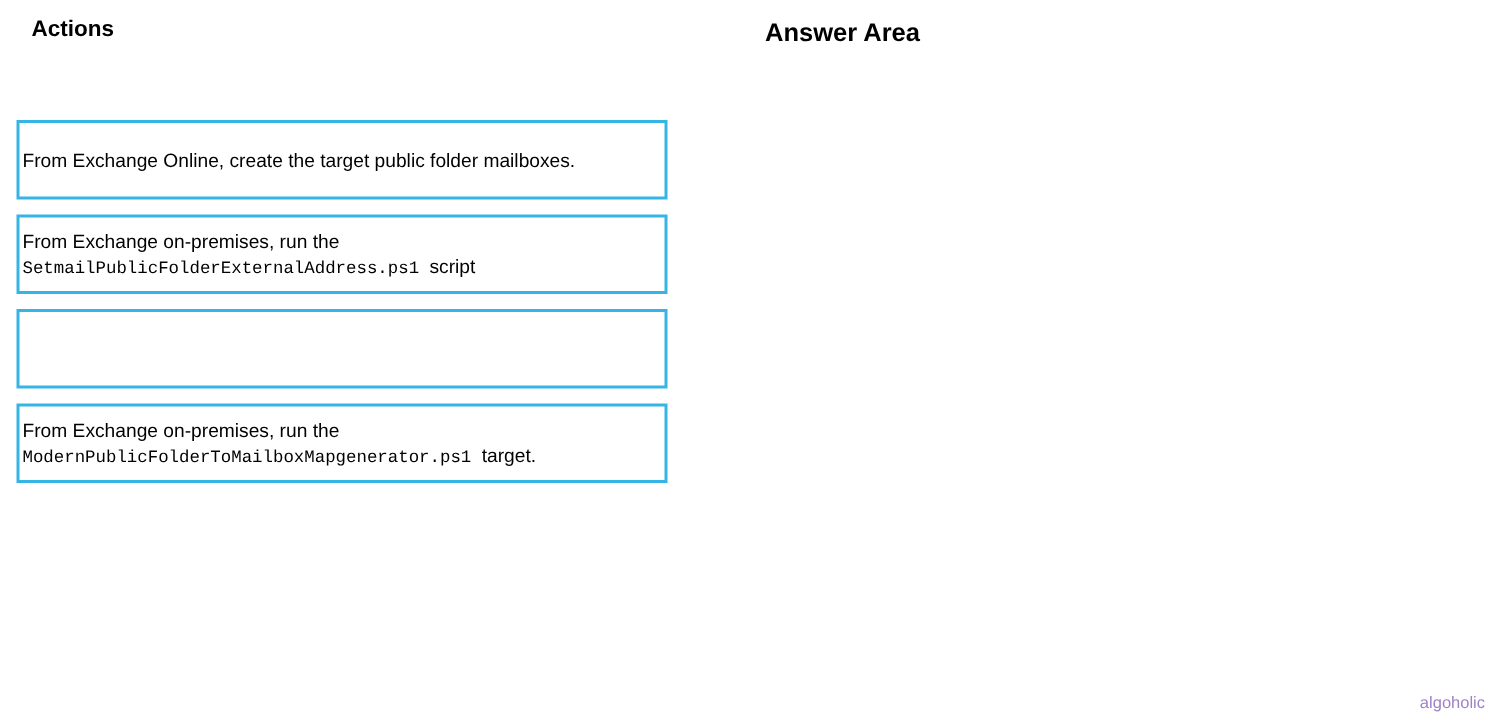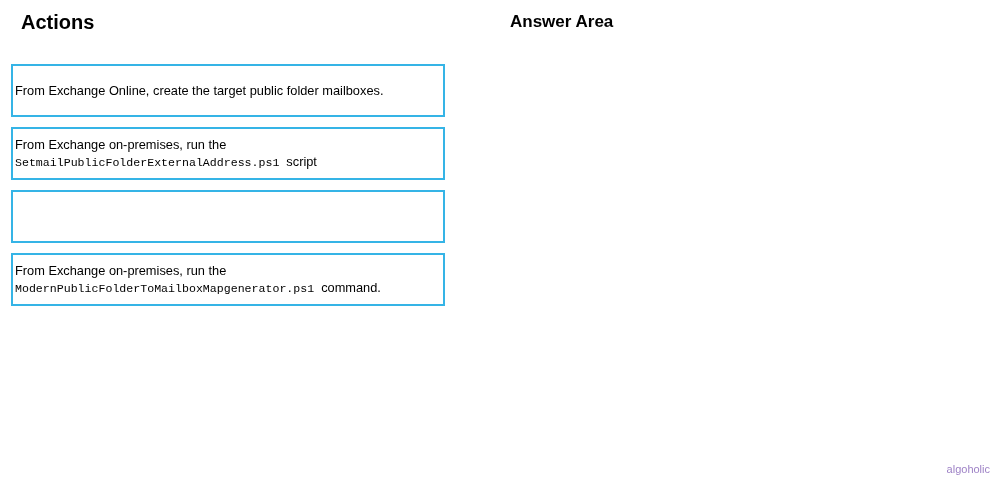--- a/index.html
+++ b/index.html
@@ -5,29 +5,29 @@
   :root{
     --accent:#35b4e6;
     --watermark:#9e82c6;
   }
   *{margin:0;padding:0;box-sizing:border-box;}
   html,body{width:1000px;height:482px;background:#ffffff;overflow:hidden;}
   body{position:relative;font-family:"Liberation Sans",sans-serif;color:#000;}
 
   .actions-title{
     position:absolute;left:21px;top:11px;
-    font-size:20px;font-weight:bold;
+    font-size:15px;font-weight:bold;
   }
   .answer-title{
     position:absolute;left:510px;top:12px;
     font-size:17px;font-weight:bold;
   }
 
   .actions-list{
-    position:absolute;left:11px;top:64px;width:434px;
+    position:absolute;left:11px;top:80px;width:434px;
   }
   .action-box{
     width:434px;
     min-height:53px;
     border:2px solid var(--accent);
     background:#ffffff;
     margin-bottom:10px;
     padding:2px 2px;
     display:flex;flex-direction:column;justify-content:center;
   }
@@ -63,19 +63,19 @@
       <div class="line"><span class="sans">From Exchange Online, create the target public folder mailboxes.</span></div>
     </div>
     <div class="action-box">
       <div class="line"><span class="sans">From Exchange on-premises, run the</span></div>
       <div class="line"><span class="mono">SetmailPublicFolderExternalAddress.ps1 </span><span class="sans">script</span></div>
     </div>
     <div class="action-box">
     </div>
     <div class="action-box">
       <div class="line"><span class="sans">From Exchange on-premises, run the</span></div>
-      <div class="line"><span class="mono">ModernPublicFolderToMailboxMapgenerator.ps1 </span><span class="sans">command.</span></div>
+      <div class="line"><span class="mono">ModernPublicFolderToMailboxMapgenerator.ps1 </span><span class="sans">target.</span></div>
     </div>
   </div>
 
 <div class="answer-area" style="position:absolute;left:510px;top:40px;width:480px;height:420px;"></div>
 
 <div class="watermark">algoholic</div>
 
 </body></html>

